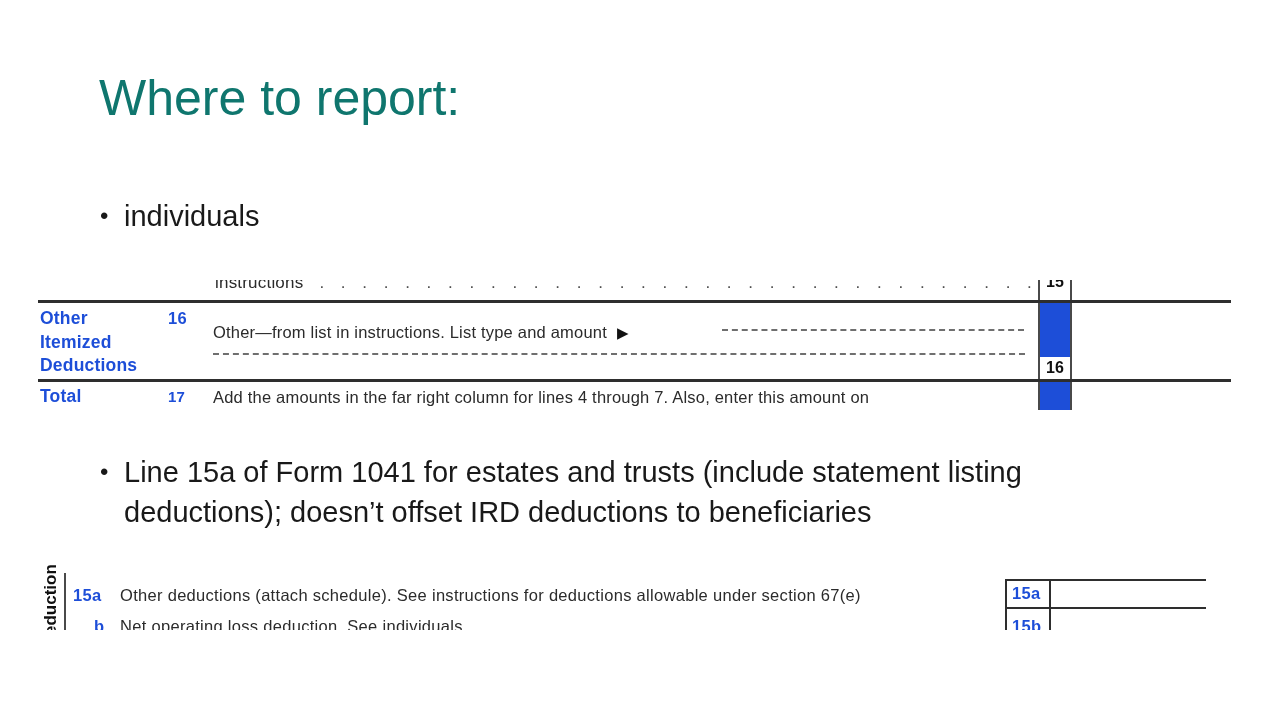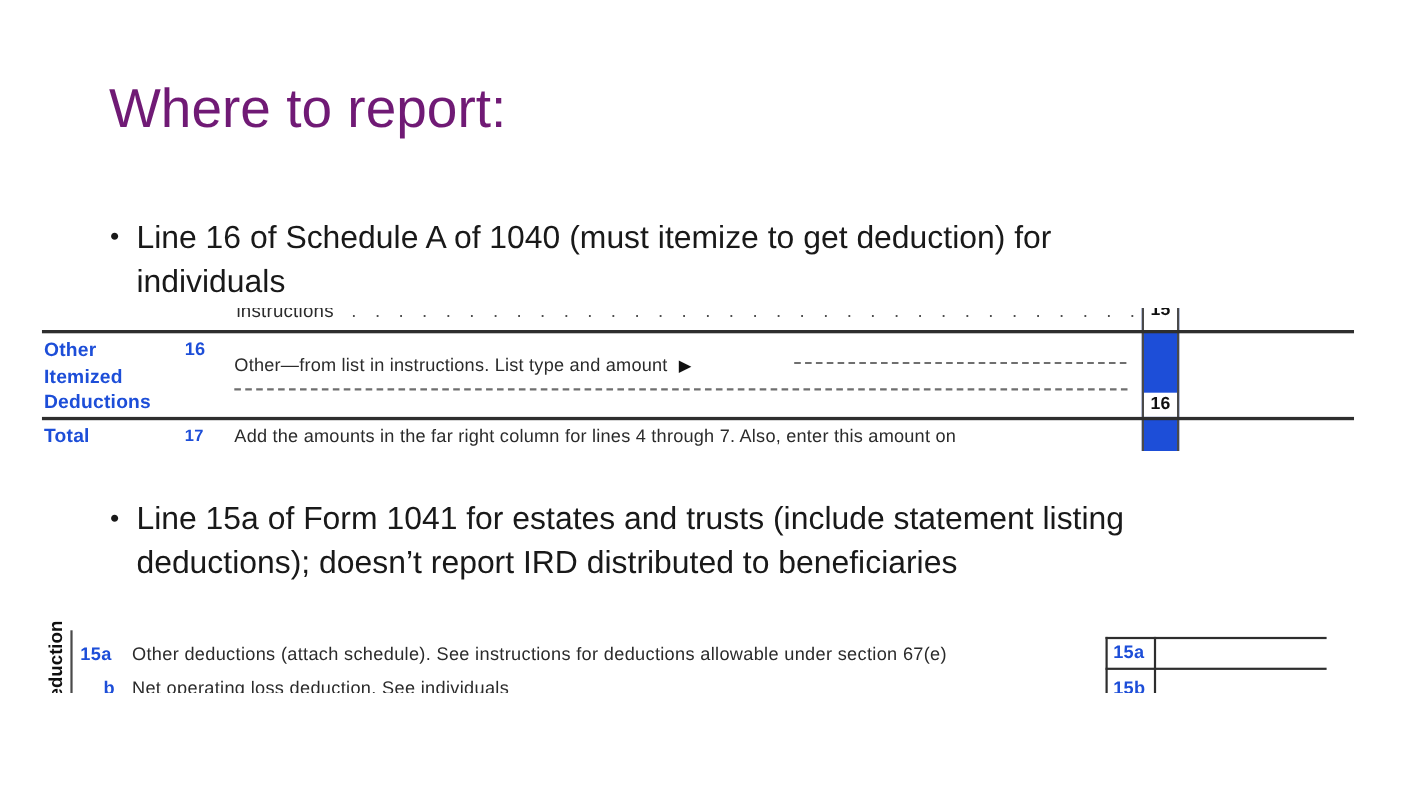--- a/index.html
+++ b/index.html
@@ -3,21 +3,21 @@
 <meta charset="utf-8">
 <style>
   html,body{margin:0;padding:0;background:#fff;}
   .slide{
     position:relative;width:1280px;height:720px;background:#ffffff;overflow:hidden;
     font-family:"Liberation Sans",sans-serif;color:#1c1c1c;
   }
   
   .title{
     position:absolute;left:99px;top:66px;margin:0;
-    font-size:50px;line-height:64px;font-weight:400;color:#701a75;
+    font-size:50px;line-height:64px;font-weight:400;color:#0f766e;
   }
   .bullet{position:absolute;left:100px;display:flex;gap:10px;font-size:29px;line-height:40px;color:#191919;}
   .bullet .dot{width:14px;font-size:24px;line-height:40px;}
   .bl{display:block;white-space:nowrap;}
   .b1{top:196px;}
   .b2{top:452px;}
 
   
   .form{position:absolute;overflow:hidden;color:#2b2b2b;}
   .hline{position:absolute;background:#2e2e2e;height:3px;}
@@ -70,21 +70,20 @@
 </head>
 <body>
 
 <div class="slide">
 
   <h1 class="title">Where to report:</h1>
 
   <div class="bullet b1">
     <span class="dot">•</span>
     <span>
-      <span class="bl">Line 16 of Schedule A of 1040 (must itemize to get deduction) for</span>
       <span class="bl">individuals</span>
     </span>
   </div>
 
   <div class="form form1">
 
     <div class="numcol">
       <div class="numcell cell15">
         <span>15</span>
       </div>
@@ -108,21 +107,21 @@
 
     <div class="f1-total boldtxt">Total</div>
     <div class="f1-num17 boldtxt">17</div>
     <div class="f1-desc17">Add the amounts in the far right column for lines 4 through 7. Also, enter this amount on</div>
   </div>
 
   <div class="bullet b2">
     <span class="dot">•</span>
     <span>
       <span class="bl">Line 15a of Form 1041 for estates and trusts (include statement listing</span>
-      <span class="bl">deductions); doesn’t report IRD distributed to beneficiaries</span>
+      <span class="bl">deductions); doesn’t offset IRD deductions to beneficiaries</span>
     </span>
   </div>
 
   <div class="form form2">
     <div class="f2-vlabel">Deductions</div>
     <div class="vline f2-secline"></div>
 
     <div class="f2-ln15a boldtxt">15a</div>
     <div class="f2-desca">Other deductions (attach schedule). See instructions for deductions allowable under section 67(e)</div>
 

